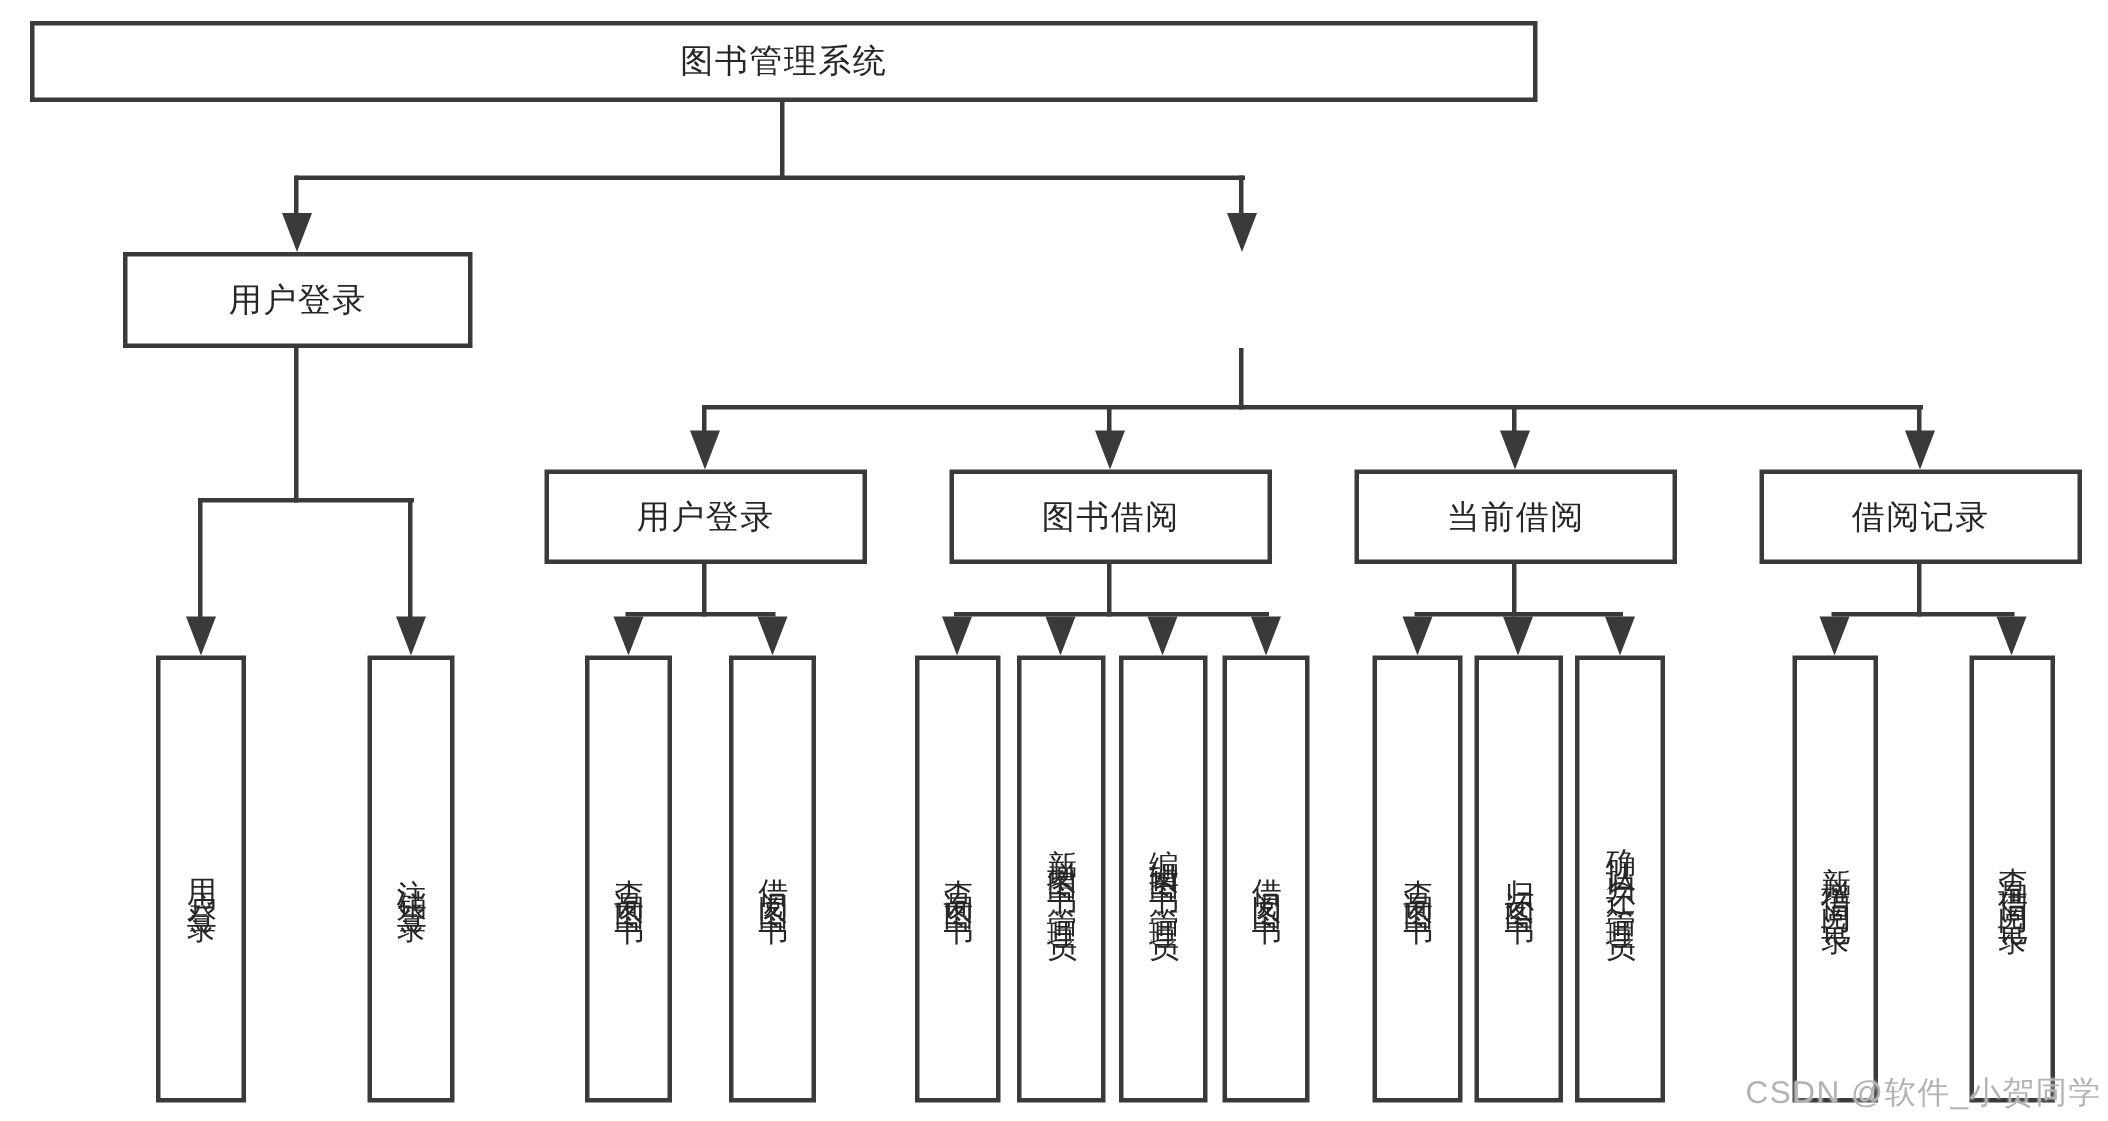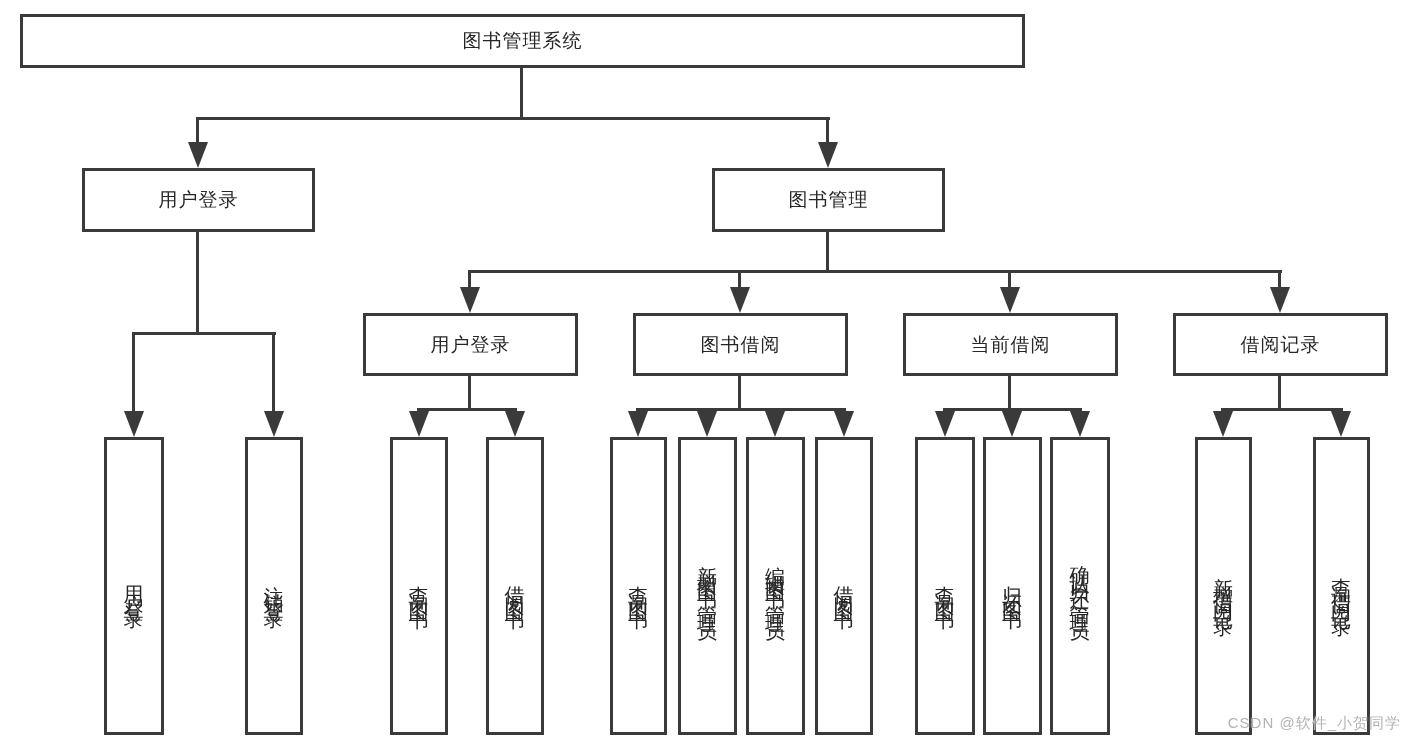--- a/index.html
+++ b/index.html
@@ -10,55 +10,54 @@
   }
   html,body{margin:0;padding:0;background:var(--bg);}
   .canvas{
     position:relative;width:1405px;height:747px;background:var(--bg);
     font-family:"Liberation Sans","DejaVu Sans",sans-serif;overflow:hidden;
   }
   .box{
     position:absolute;box-sizing:border-box;background:#fff;
     border:3px solid var(--line);color:var(--text);
     display:flex;align-items:center;justify-content:center;
-    font-size:19px;letter-spacing:1px;white-space:nowrap;
+    font-size:22px;letter-spacing:1px;white-space:nowrap;
   }
   .box.v{
     writing-mode:vertical-rl;text-orientation:mixed;
     font-size:20px;letter-spacing:8px;line-height:1;white-space:normal;
   }
   .hline{position:absolute;height:3px;background:var(--line);}
   .vline{position:absolute;width:3px;background:var(--line);}
   .arrow{
     position:absolute;width:0;height:0;
     border-left:10px solid transparent;border-right:10px solid transparent;
     border-top:26px solid var(--line);
   }
   .watermark{
     position:absolute;top:714px;right:4px;z-index:5;
-    font-size:15px;color:var(--wm);letter-spacing:1px;
+    font-size:21px;color:var(--wm);letter-spacing:1px;
     text-shadow:0 0 2px #ffffff;
   }
 </style>
 </head>
 <body>
 
 <div class="canvas">
 
   <div class="box" style="left:20px;top:14px;width:1005px;height:54px">图书管理系统</div>
 
   <div class="vline" style="left:520px;top:66px;height:53px"></div>
   <div class="hline" style="left:197px;top:117px;width:633px"></div>
   <div class="vline" style="left:196px;top:117px;height:28px"></div>
   <div class="vline" style="left:826px;top:117px;height:28px"></div>
   <div class="arrow" style="left:188px;top:142px"></div>
   <div class="arrow" style="left:818px;top:142px"></div>
 
   <div class="box" style="left:82px;top:168px;width:233px;height:64px">用户登录</div>
-  <div class="box" style="left:712px;top:168px;width:233px;height:64px">图书管理</div>
 
   <div class="vline" style="left:196px;top:232px;height:103px"></div>
   <div class="hline" style="left:132px;top:332px;width:144px"></div>
   <div class="vline" style="left:132px;top:332px;height:81px"></div>
   <div class="vline" style="left:272px;top:332px;height:81px"></div>
   <div class="arrow" style="left:124px;top:411px"></div>
   <div class="arrow" style="left:264px;top:411px"></div>
 
   <div class="vline" style="left:826px;top:232px;height:41px"></div>
   <div class="hline" style="left:468px;top:270px;width:814px"></div>

